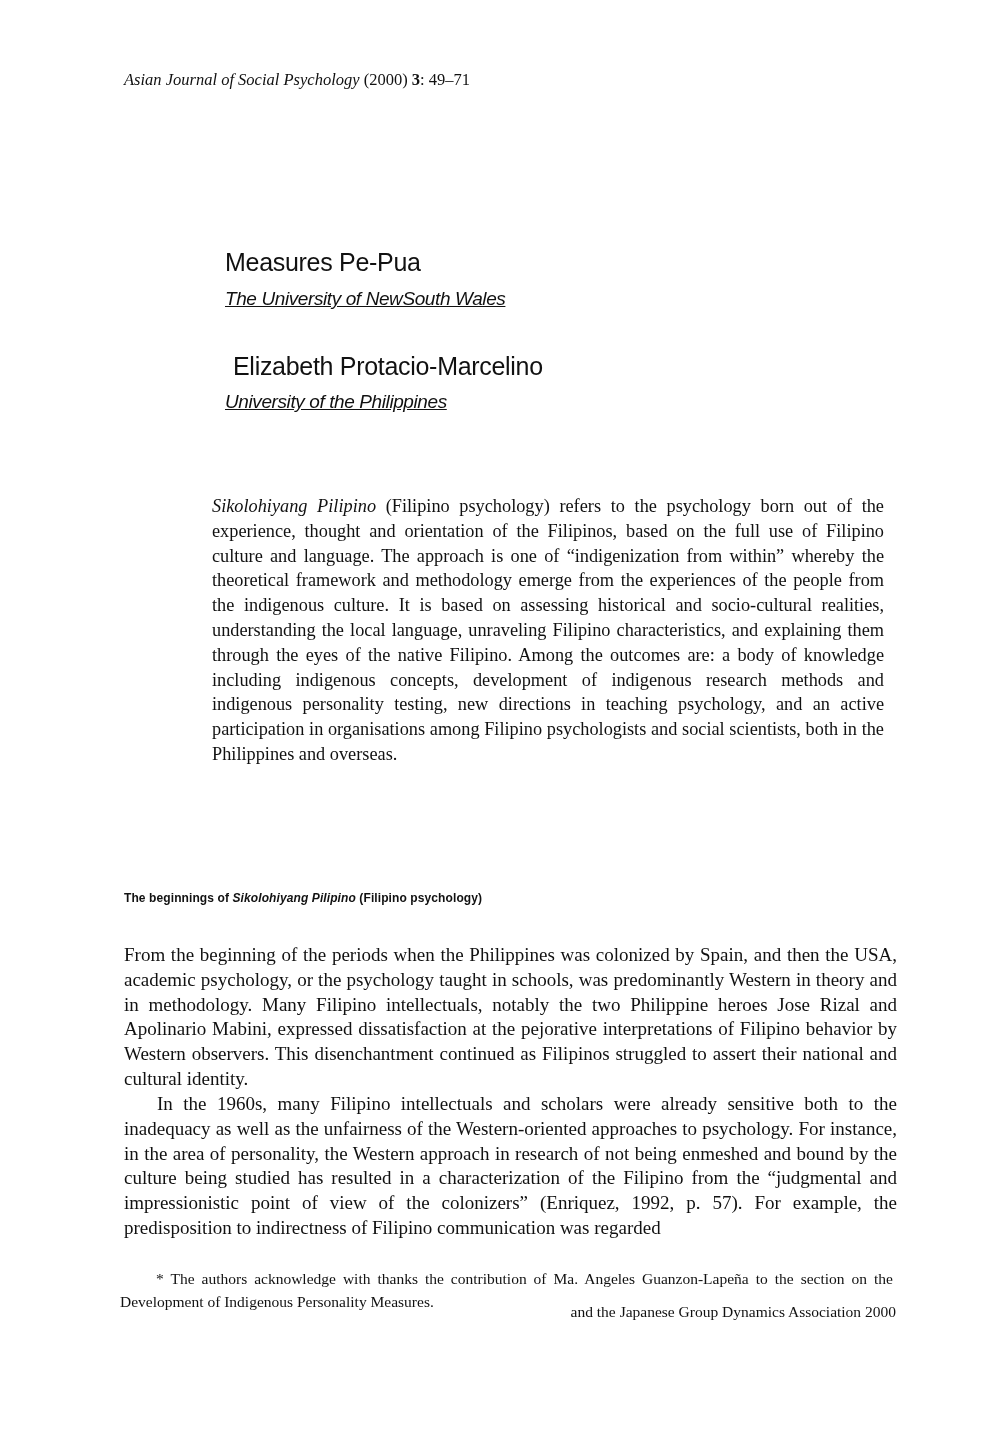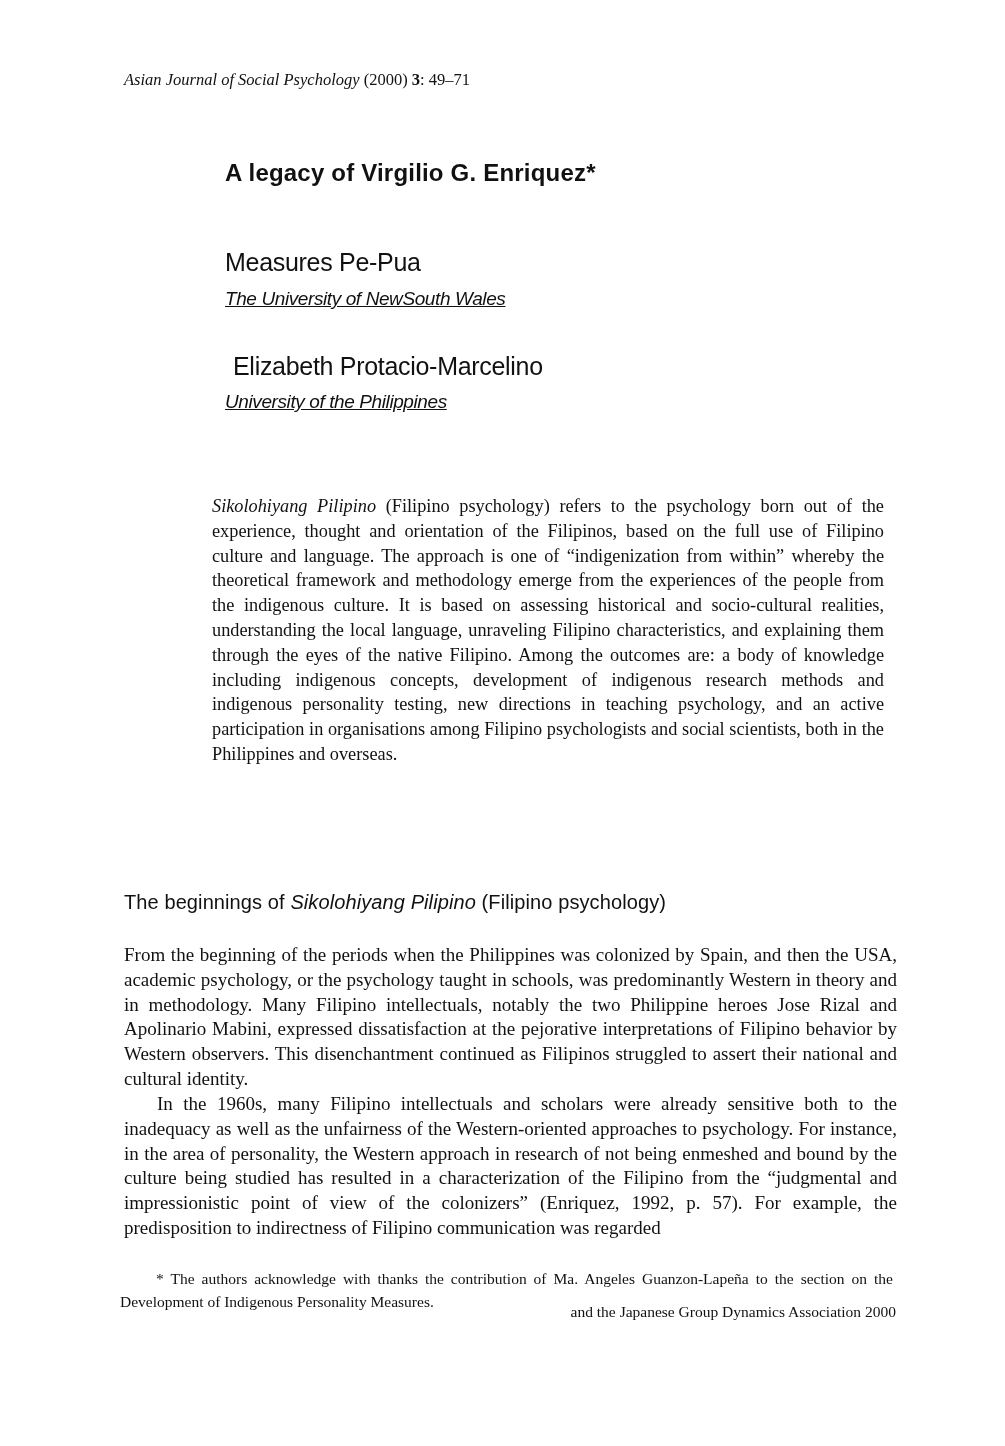--- a/index.html
+++ b/index.html
@@ -12,37 +12,36 @@
 
   .title { position: absolute; left: 225px; top: 156px; font-size: 24px; font-weight: bold; line-height: 33px; letter-spacing: 0.2px; }
   .title i { font-style: italic; }
 
   .author { position: absolute; left: 225px; font-size: 25px; font-weight: normal; letter-spacing: -0.3px; }
   .affil { position: absolute; left: 225px; font-size: 19px; font-style: italic; letter-spacing: -0.4px; text-decoration: underline; }
 
   .abstract { position: absolute; left: 212px; top: 494px; width: 672px; font-size: 18.3px; line-height: 24.8px; text-align: justify; }
   .abstract i { font-style: italic; }
 
-  .section-heading { position: absolute; left: 124px; top: 891px; font-size: 20px; font-weight: normal; letter-spacing: 0.1px; }
+  .section-heading { position: absolute; left: 124px; top: 891px; font-size: 12px; font-weight: bold; letter-spacing: 0.1px; }
   .section-heading i { font-style: italic; }
 
   .body-text { position: absolute; left: 124px; width: 773px; font-size: 19px; line-height: 24.8px; text-align: justify; }
   .p1 { top: 943px; }
   .p2 { top: 1092px; text-indent: 33px; }
 
   .footnote { position: absolute; left: 120px; top: 1267px; width: 773px; font-size: 15.5px; line-height: 23px; text-align: justify; text-indent: 36px; }
   .copyright { position: absolute; right: 109px; top: 1303px; font-size: 15.5px; line-height: 18px; text-align: right; }
 </style>
 </head>
 <body>
 
 <div class="running-head serif"><i>Asian Journal of Social Psychology</i> <span>(2000)</span> <b>3</b><span>: 49–71</span></div>
 
 <div class="title sans">
-  <div>A legacy of Virgilio G. Enriquez*</div>
 </div>
 
 <div class="author sans" style="top:248px;">Measures Pe-Pua</div>
 <div class="affil sans" style="top:288px;">The University of NewSouth Wales</div>
 
 <div class="author sans" style="top:352px;margin-left:8px;">Elizabeth Protacio-Marcelino</div>
 <div class="affil sans" style="top:391px;">University of the Philippines</div>
 
 <div class="abstract serif"><i>Sikolohiyang Pilipino</i><span> (Filipino psychology) refers to the psychology born out of the experience, thought and orientation of the Filipinos, based on the full use of Filipino culture and language. The approach is one of “indigenization from within” whereby the theoretical framework and methodology emerge from the experiences of the people from the indigenous culture. It is based on assessing historical and socio-cultural realities, understanding the local language, unraveling Filipino characteristics, and explaining them through the eyes of the native Filipino. Among the outcomes are: a body of knowledge including indigenous concepts, development of indigenous research methods and indigenous personality testing, new directions in teaching psychology, and an active participation in organisations among Filipino psychologists and social scientists, both in the Philippines and overseas.</span></div>
 

